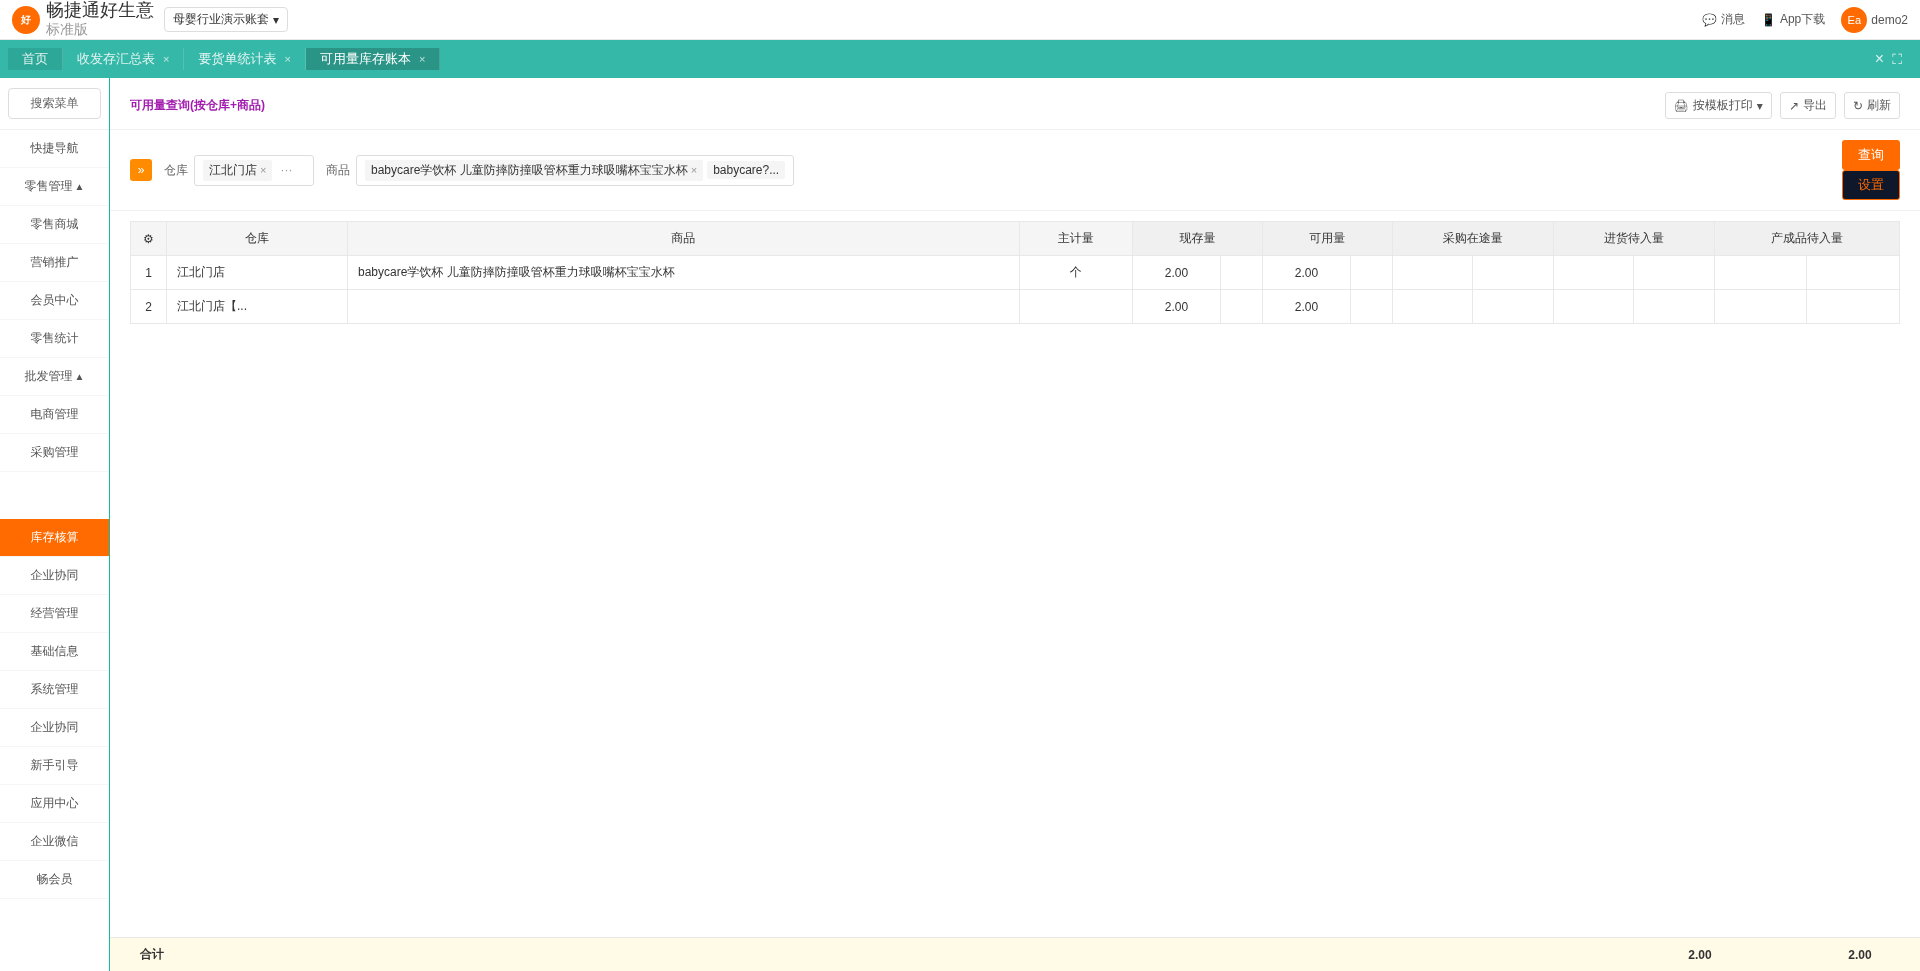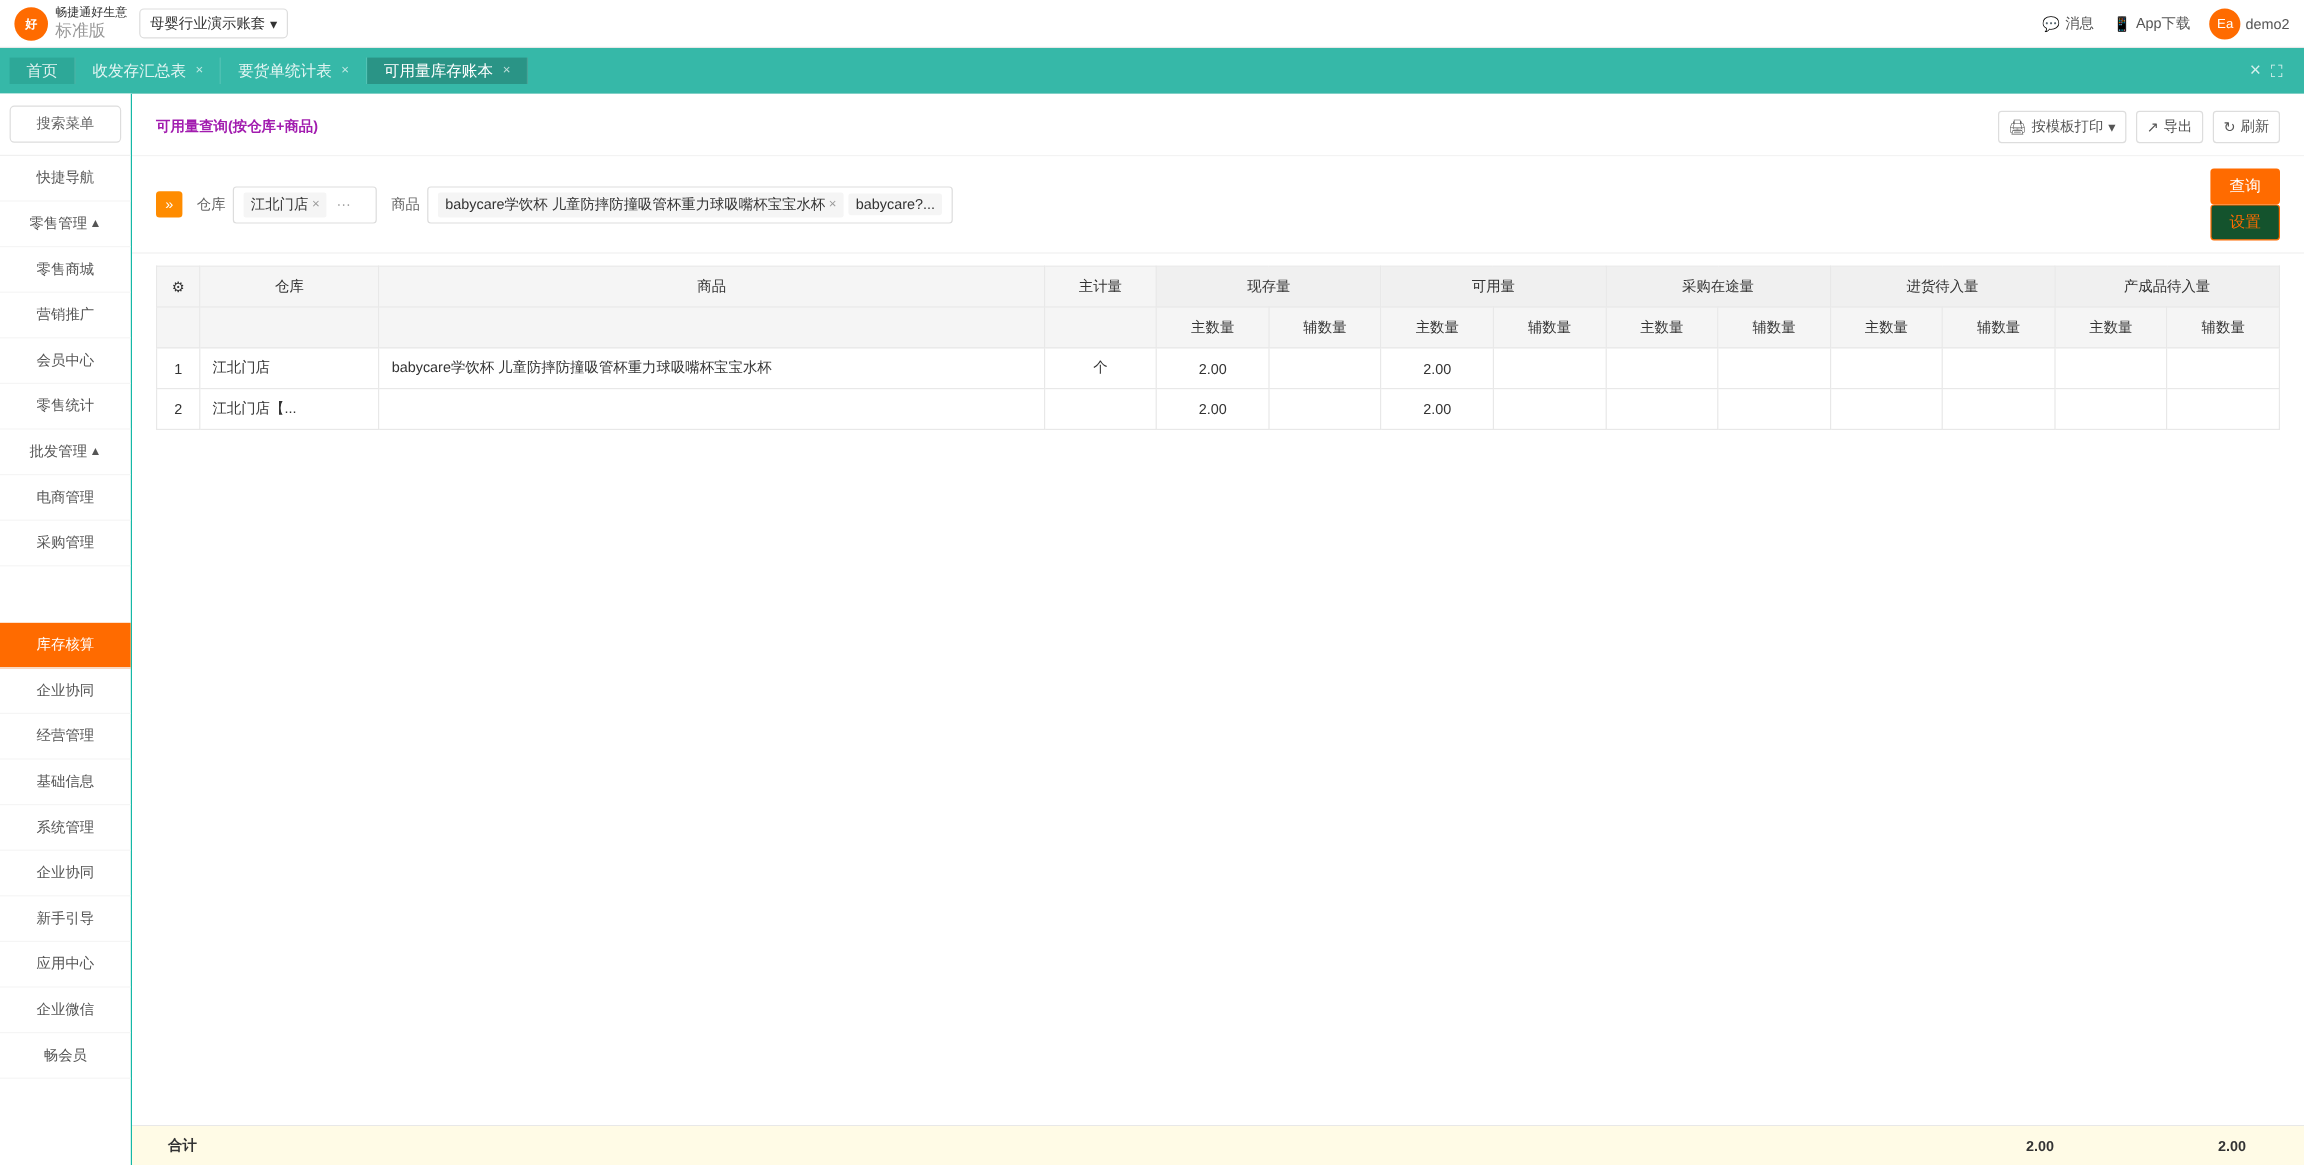--- a/index.html
+++ b/index.html
@@ -11,21 +11,21 @@
       background: #fff;
       border-bottom: 1px solid #e8e8e8;
       display: flex;
       align-items: center;
       padding: 0 12px;
       justify-content: space-between;
     }
     .top-bar-left { display: flex; align-items: center; gap: 10px; }
     .logo-area { display: flex; align-items: center; gap: 6px; }
     .logo-icon { width: 28px; height: 28px; background: #ff6b00; border-radius: 50%; display: flex; align-items: center; justify-content: center; color: white; font-size: 10px; font-weight: bold; }
-    .logo-text { font-size: 10px; color: #333; line-height: 1.2; }
+    .logo-text { font-size: 18px; color: #333; line-height: 1.2; }
     .logo-sub { font-size: 14px; color: #999; }
     .org-selector { display: flex; align-items: center; gap: 4px; border: 1px solid #ddd; border-radius: 4px; padding: 3px 8px; font-size: 12px; color: #333; cursor: pointer; background: white; }
     .top-bar-right { display: flex; align-items: center; gap: 16px; font-size: 12px; color: #555; }
     .top-right-item { display: flex; align-items: center; gap: 4px; cursor: pointer; }
     .avatar { width: 26px; height: 26px; border-radius: 50%; background: #ff6b00; display: flex; align-items: center; justify-content: center; color: white; font-size: 11px; }
 
     
     .nav-tabs {
       height: 38px;
       background: #36b8a8;
@@ -131,21 +131,21 @@
       gap: 4px;
       min-width: 120px;
       background: white;
       cursor: pointer;
     }
     .filter-tag { display: flex; align-items: center; gap: 3px; background: #f5f5f5; border-radius: 2px; padding: 2px 6px; font-size: 12px; color: #333; }
     .filter-tag .remove { color: #999; cursor: pointer; font-size: 11px; }
     .filter-dots { color: #999; cursor: pointer; padding: 0 4px; }
     .filter-product-input { border: 1px solid #ddd; border-radius: 3px; padding: 4px 8px; font-size: 12px; min-width: 300px; display: flex; align-items: center; gap: 4px; background: white; cursor: pointer; flex-wrap: wrap; }
     .btn-query { background: #ff6b00; color: white; border: none; padding: 6px 16px; border-radius: 3px; font-size: 13px; cursor: pointer; }
-    .btn-settings { background: #14532d; color: #ff6b00; border: 1px solid #ff6b00; padding: 5px 12px; border-radius: 3px; font-size: 13px; cursor: pointer; }
+    .btn-settings { background: #0f172a; color: #ff6b00; border: 1px solid #ff6b00; padding: 5px 12px; border-radius: 3px; font-size: 13px; cursor: pointer; }
     .filter-actions { display: flex; flex-direction: column; gap: 0; margin-left: auto; }
 
     
     .table-container { padding: 0 20px 20px; margin-top: 10px; }
     table { width: 100%; border-collapse: collapse; font-size: 12px; }
     th {
       background: #f5f5f5;
       border: 1px solid #e8e8e8;
       padding: 8px 10px;
       text-align: center;
@@ -330,36 +330,20 @@
               <th class="settings-col">⚙</th>
               <th>仓库</th>
               <th>商品</th>
               <th>主计量</th>
               <th colspan="2" class="col-group-header">现存量</th>
               <th colspan="2" class="col-group-header">可用量</th>
               <th colspan="2" class="col-group-header">采购在途量</th>
               <th colspan="2" class="col-group-header">进货待入量</th>
               <th colspan="2" class="col-group-header">产成品待入量</th>
             </tr>
-            <tr>
-              <th></th>
-              <th></th>
-              <th></th>
-              <th></th>
-              <th>主数量</th>
-              <th>辅数量</th>
-              <th>主数量</th>
-              <th>辅数量</th>
-              <th>主数量</th>
-              <th>辅数量</th>
-              <th>主数量</th>
-              <th>辅数量</th>
-              <th>主数量</th>
-              <th>辅数量</th>
-            </tr>
           </thead>
           <tbody id="table-body">
           <tr>
     <td>1</td>
     <td class="td-left">江北门店</td>
     <td class="td-left">babycare学饮杯 儿童防摔防撞吸管杯重力球吸嘴杯宝宝水杯</td>
     <td>个</td>
     <td>2.00</td>
     <td></td>
     <td>2.00</td>

